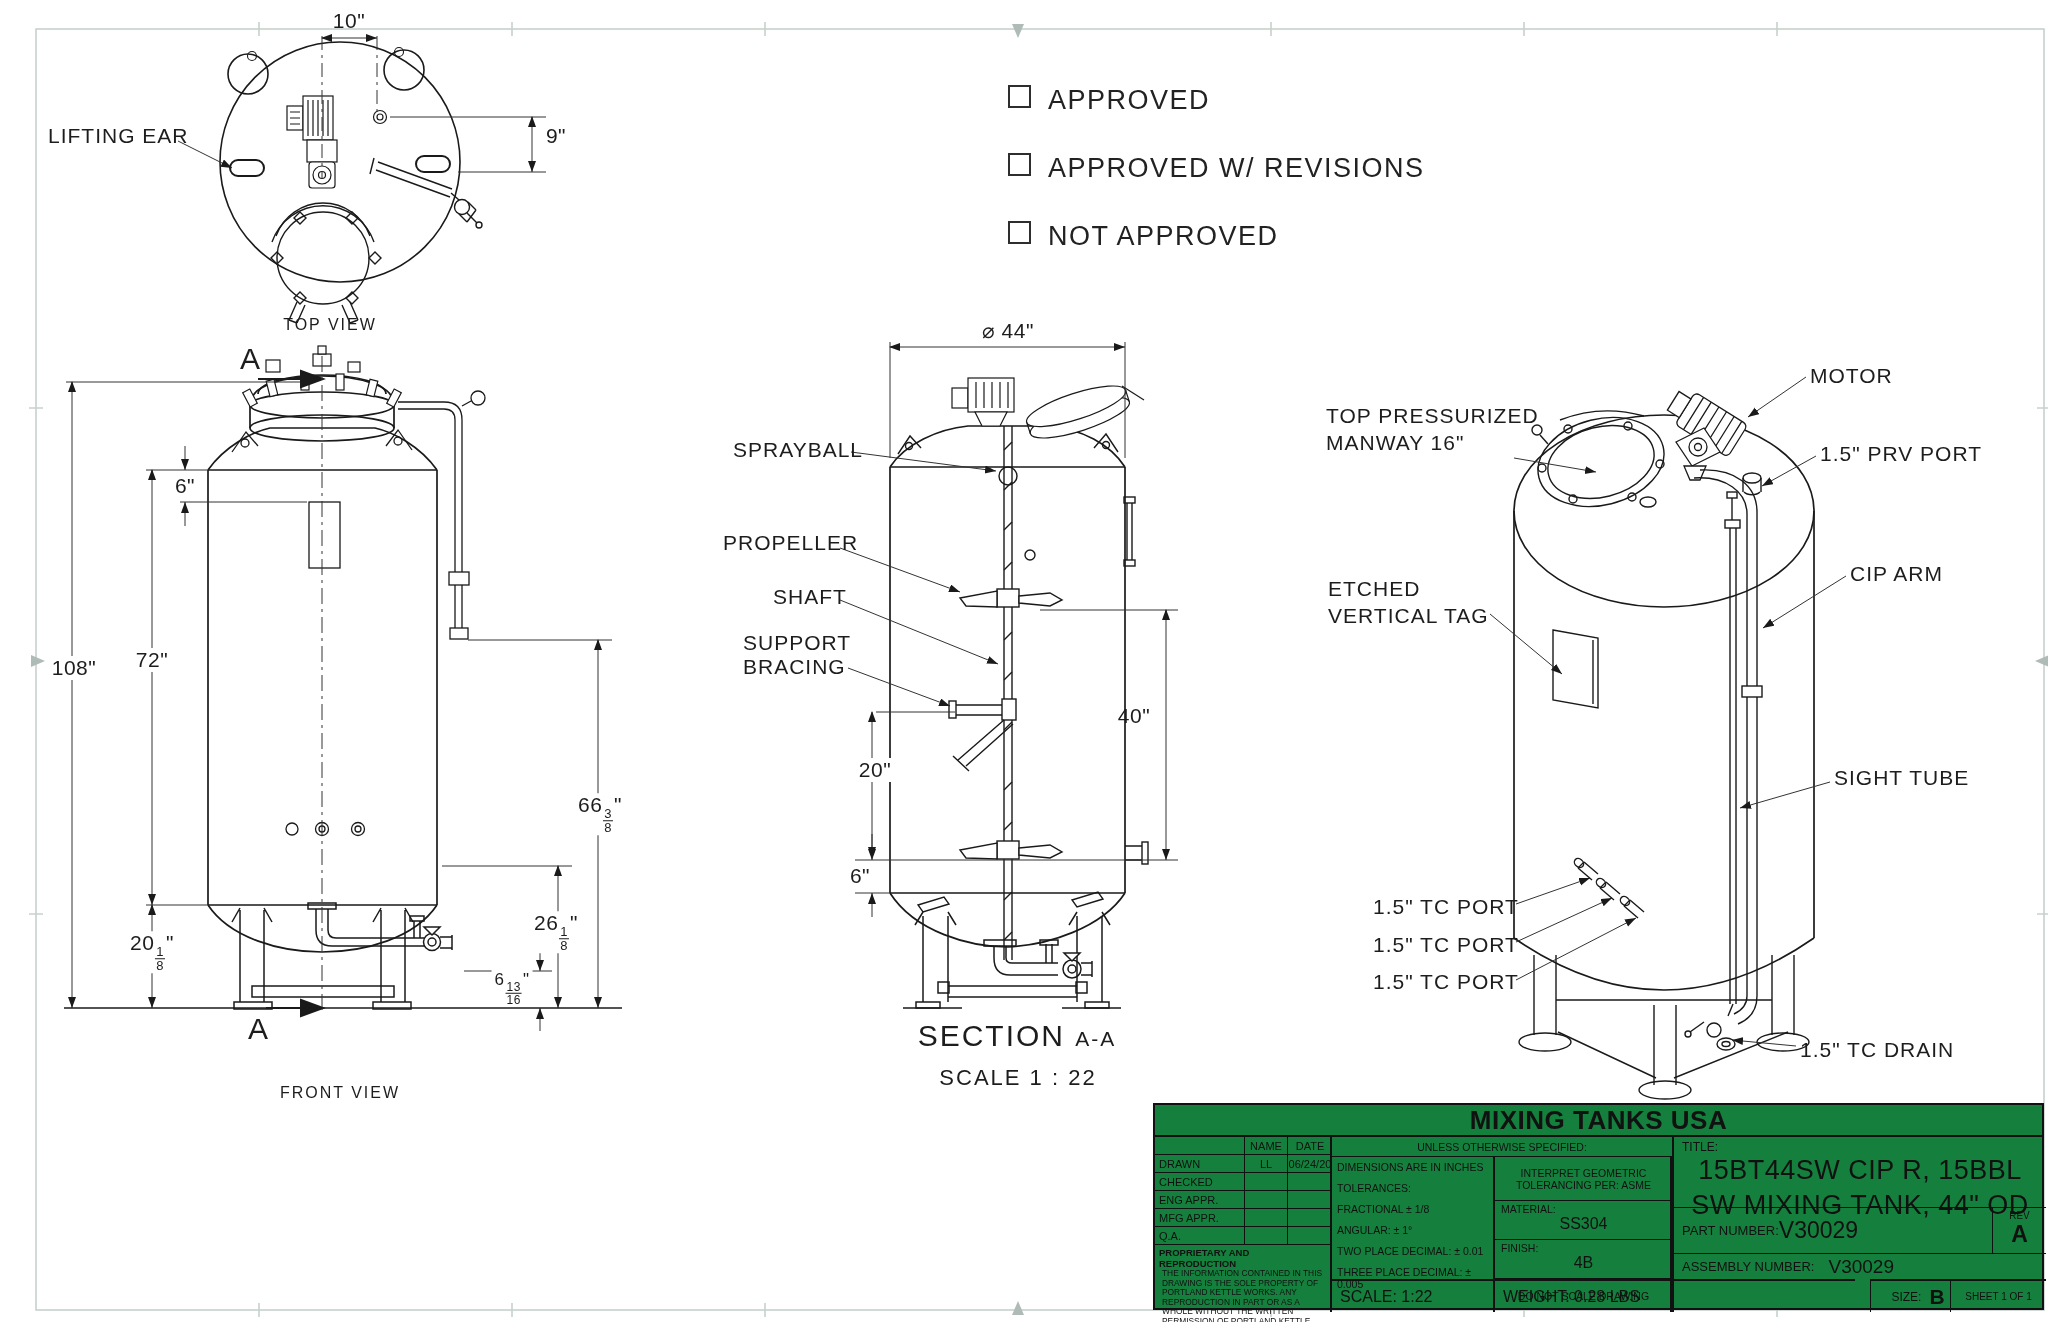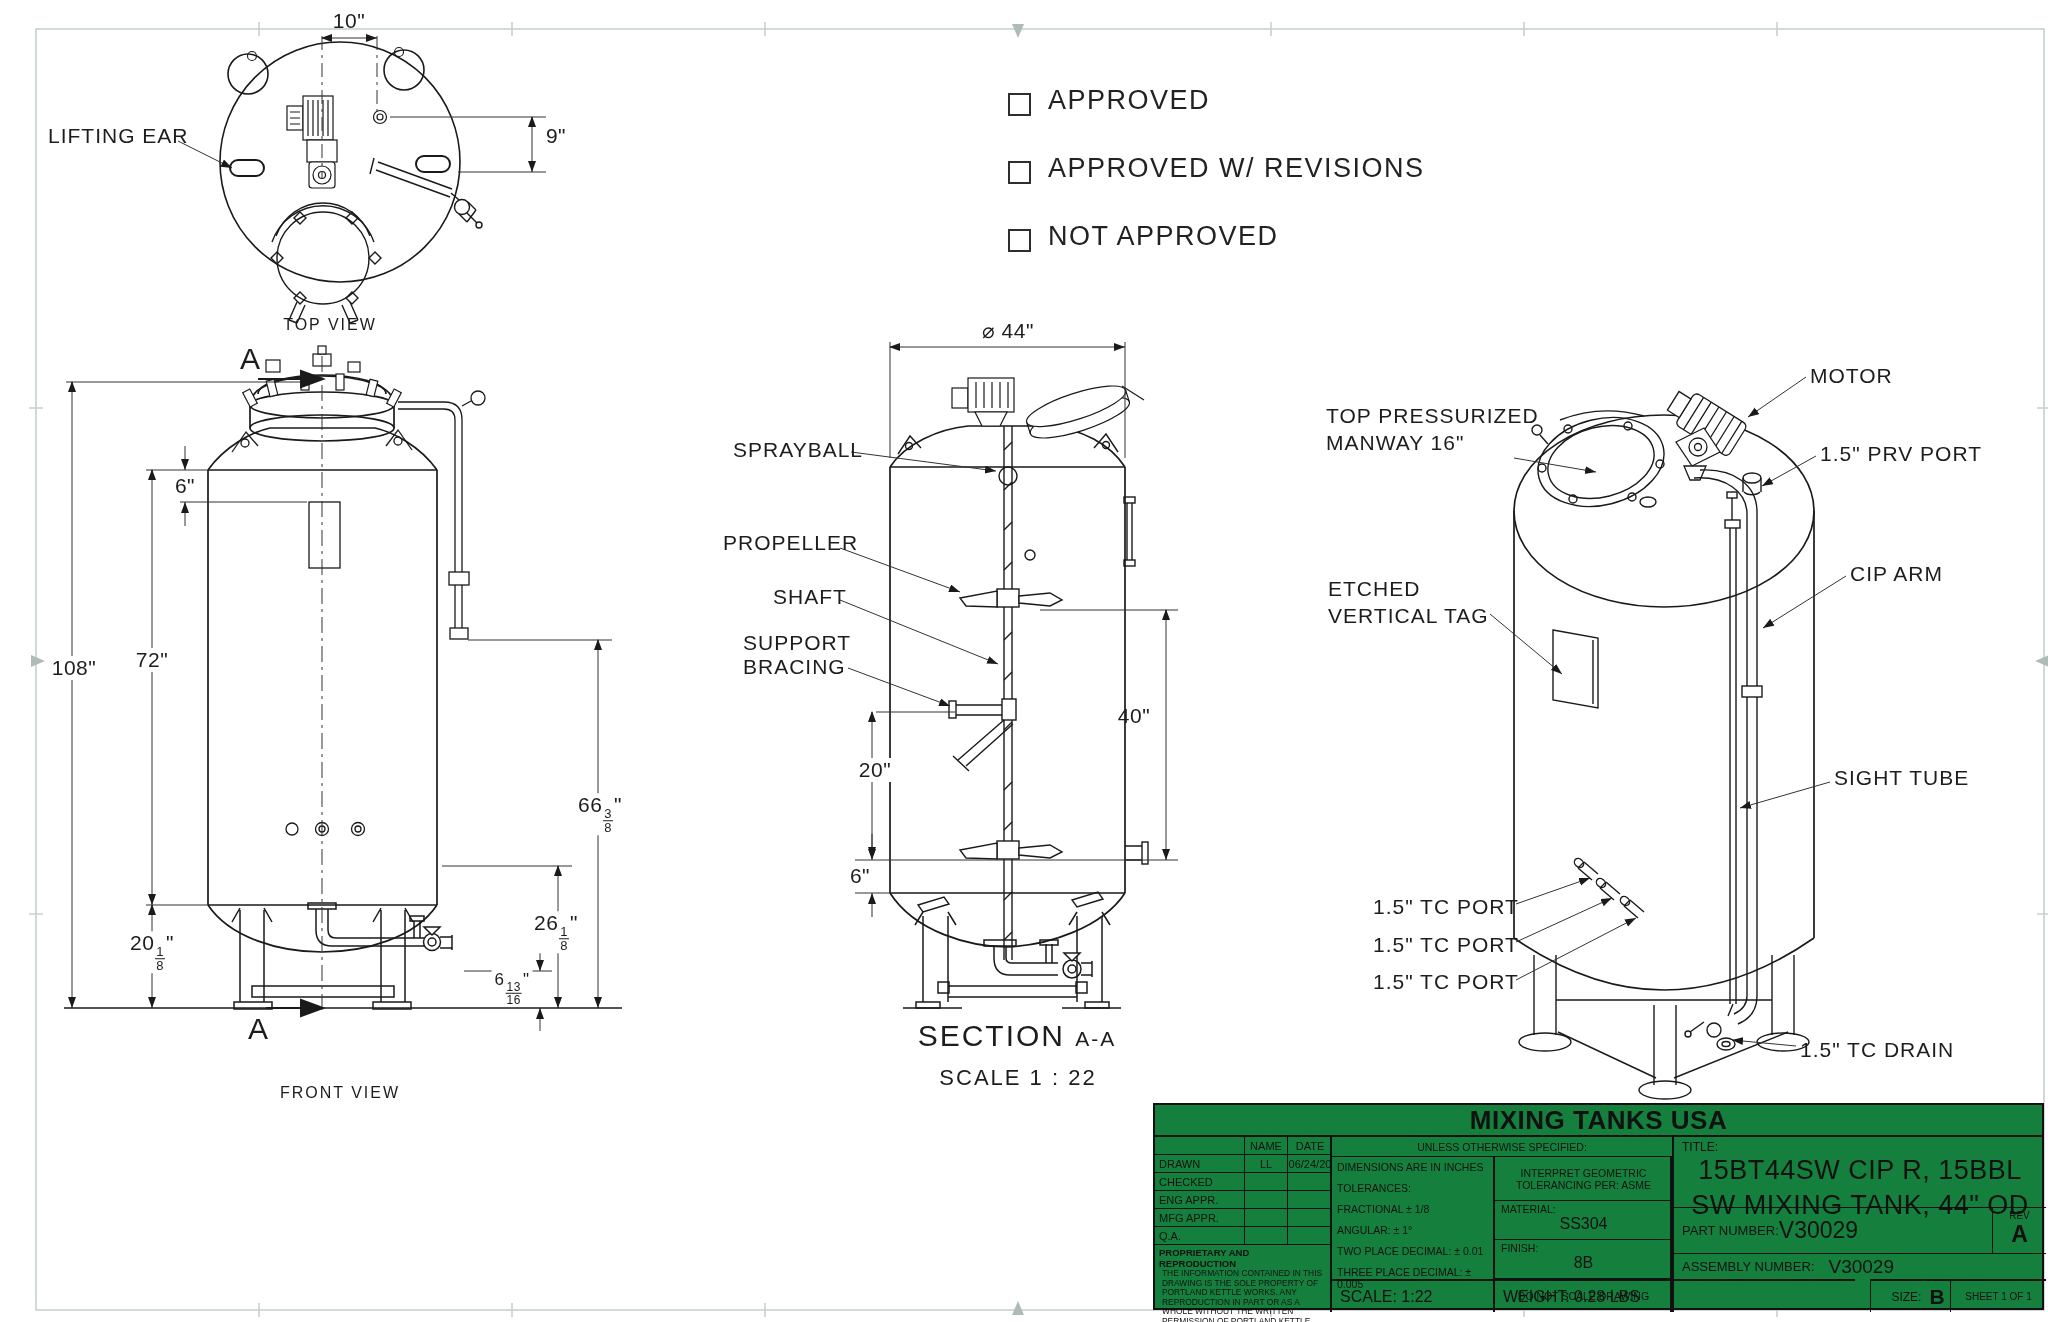--- a/index.html
+++ b/index.html
@@ -8,21 +8,21 @@
   svg.art{position:absolute;left:0;top:0;}
   .lbl{position:absolute;white-space:nowrap;color:#1d1d1d;letter-spacing:.5px;}
   .vt{font-size:16px;letter-spacing:2px;transform:translate(-50%,-50%);}
   .ld{font-size:21px;letter-spacing:1px;}
   .dim{font-size:21px;background:#fff;padding:0 3px;transform:translate(-50%,-50%);}
   .dim.nobg{background:transparent;}
   .frac{display:inline-flex;flex-direction:column;align-items:center;font-size:13px;
         line-height:1.02;vertical-align:-6px;margin:0 1px;}
   .frac .n{border-bottom:1.4px solid #1d1d1d;padding:0 1px;}
   .secA{font-size:30px;letter-spacing:1px;}
-  .cbrow{position:absolute;display:flex;align-items:flex-end;gap:17px;
+  .cbrow{position:absolute;display:flex;align-items:flex-start;gap:17px;
          font-size:27px;letter-spacing:1.5px;color:#222;}
   .cbox{width:19px;height:19px;border:2.2px solid #2e2e2e;background:#fff;flex:0 0 auto;}
   
   .tb{position:absolute;left:1153px;top:1103px;width:891px;height:207px;
       border:2px solid #111;box-sizing:border-box;background:#15803d;font-size:11px;color:#111;}
   .tb .cell{position:absolute;box-sizing:border-box;}
   .company{left:0;top:0;width:100%;height:32px;border-bottom:2px solid #111;
            display:flex;align-items:center;justify-content:center;
            font-weight:700;font-size:26px;letter-spacing:.5px;}
   .b-r{border-right:1.2px solid #111;} .b-r2{border-right:2px solid #111;}
@@ -490,21 +490,21 @@
   </div>
 
   <div class="cell b-r2" style="left:340px;top:52px;width:177px;height:155px;"></div>
   <div class="cell b-b ctr small" style="left:340px;top:52px;width:177px;height:44px;padding:0 8px;white-space:normal;">INTERPRET GEOMETRIC TOLERANCING PER: ASME</div>
   <div class="cell b-b" style="left:340px;top:96px;width:177px;height:39px;padding:2px 6px;">
     <div class="small">MATERIAL:</div>
     <div class="ctr" style="font-size:16px;">SS304</div>
   </div>
   <div class="cell b-b" style="left:340px;top:135px;width:177px;height:39px;padding:2px 6px;">
     <div class="small">FINISH:</div>
-    <div class="ctr" style="font-size:16px;">8B</div>
+    <div class="ctr" style="font-size:16px;">4B</div>
   </div>
   <div class="cell ctr small" style="left:340px;top:174px;width:177px;height:33px;">DO NOT SCALE DRAWING</div>
 
   <div class="cell b-t2" style="left:177px;top:174px;width:163px;height:33px;display:flex;align-items:center;padding-left:8px;font-size:16px;">SCALE: 1:22</div>
   <div class="cell b-t2" style="left:340px;top:174px;width:177px;height:33px;display:flex;align-items:center;padding-left:8px;font-size:16px;">WEIGHT: 0.28 LBS</div>
 
   <div class="cell" style="left:517px;top:32px;width:374px;height:70px;border-left:2px solid #111;padding:3px 8px;">
     <span style="font-size:12px;">TITLE:</span>
     <div class="big" style="text-align:center;margin-top:1px;">15BT44SW CIP R, 15BBL</div>
     <div class="big" style="text-align:center;margin-top:4px;">SW MIXING TANK, 44" OD</div>

